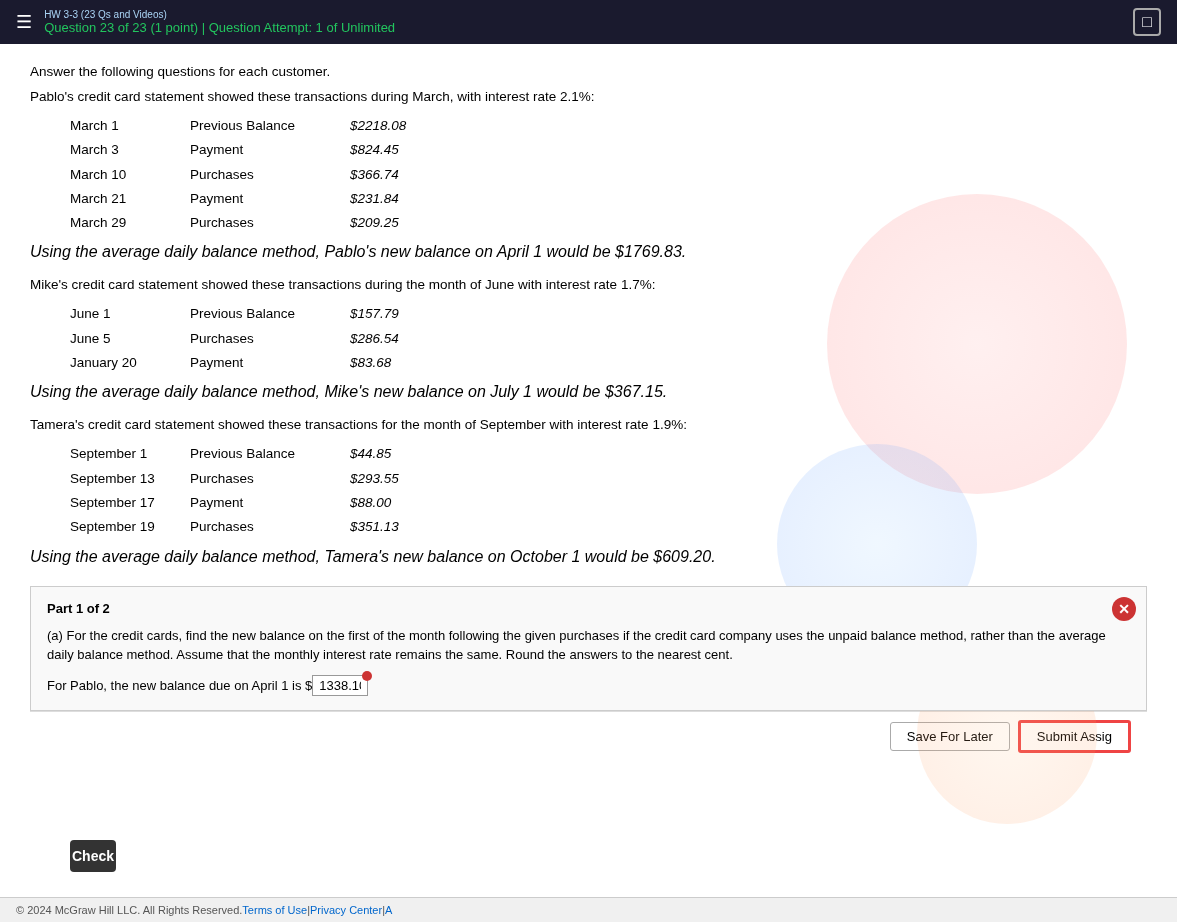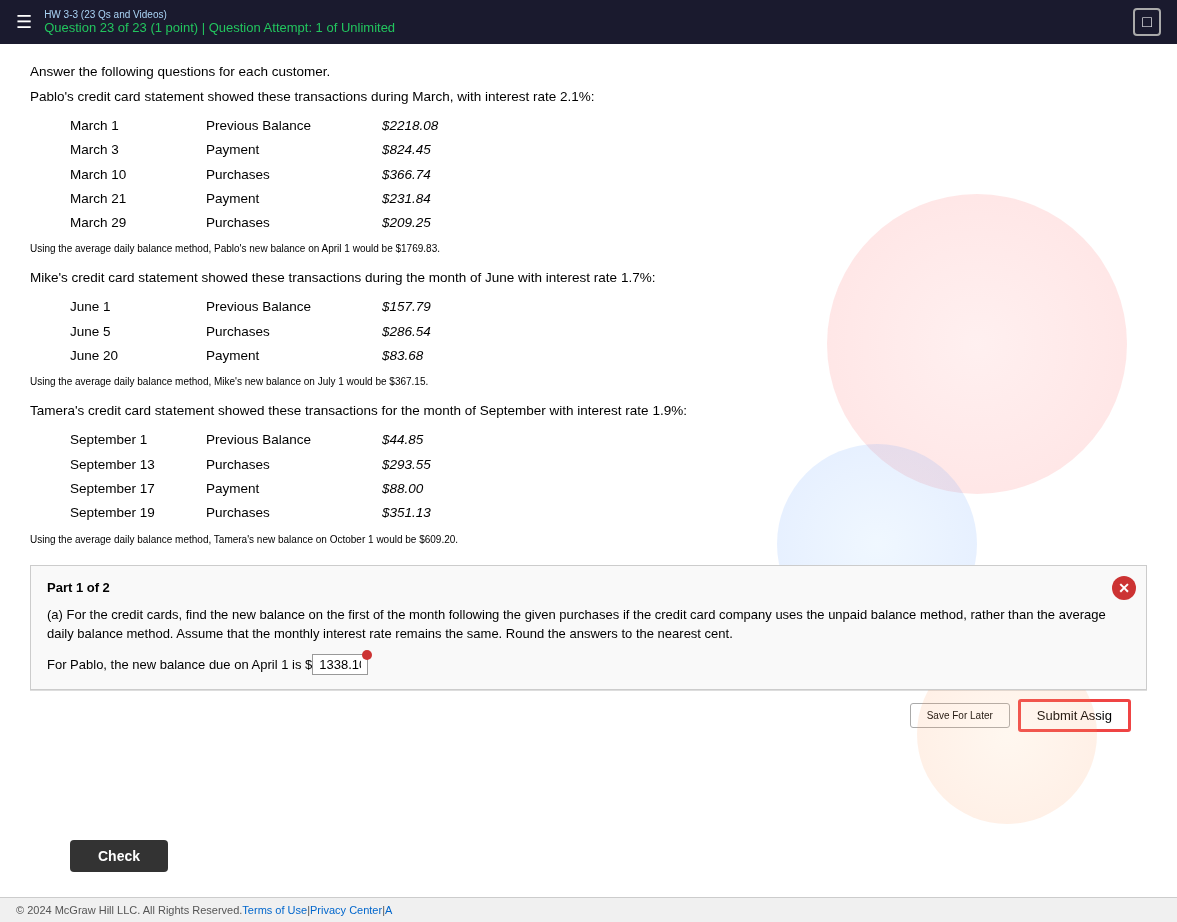--- a/index.html
+++ b/index.html
@@ -72,39 +72,40 @@
     }
     p.intro {
       margin-bottom: 10px;
       font-size: 13.5px;
     }
     .transaction-table {
       margin: 8px 0 8px 40px;
     }
     .transaction-table .row {
       display: flex;
-      gap: 16px;
+      gap: 0;
       line-height: 1.8;
     }
     .transaction-table .col-date {
       width: 120px;
       font-size: 13.5px;
     }
     .transaction-table .col-type {
       width: 160px;
       font-size: 13.5px;
     }
     .transaction-table .col-amount {
       width: 100px;
       font-size: 13.5px;
       font-style: italic;
     }
     .summary-line {
-      font-size: 10px;
+      font-size: 16px;
       margin: 8px 0 16px 0;
+      font-style: italic;
     }
     .part-box {
       border: 1px solid #ccc;
       background: #f9f9f9;
       padding: 14px 16px;
       margin-top: 20px;
       position: relative;
     }
     .part-box .close-btn {
       position: absolute;
@@ -163,40 +164,40 @@
       align-items: center;
       padding: 8px 16px;
       gap: 8px;
       background: white;
       border-top: 1px solid #ddd;
     }
     .btn-save {
       background: white;
       border: 1px solid #aaa;
       padding: 6px 16px;
-      font-size: 10px;
+      font-size: 13px;
       cursor: pointer;
       border-radius: 3px;
     }
     .btn-submit {
       background: white;
       border: 3px solid #ef4444;
       padding: 6px 16px;
       font-size: 13px;
       cursor: pointer;
       border-radius: 3px;
     }
     .check-btn {
       position: fixed;
       bottom: 50px;
       left: 70px;
       background: #333;
       color: white;
       border: none;
-      padding: 8px 28px;
+      padding: 8px 2px;
       font-size: 14px;
       font-weight: bold;
       border-radius: 4px;
       cursor: pointer;
     }
     .footer-bar {
       background: #f0f0f0;
       border-top: 1px solid #ccc;
       padding: 6px 16px;
       font-size: 11px;
@@ -271,21 +272,21 @@
       <span class="col-date">June 1</span>
       <span class="col-type">Previous Balance</span>
       <span class="col-amount">$157.79</span>
     </div>
     <div class="row">
       <span class="col-date">June 5</span>
       <span class="col-type">Purchases</span>
       <span class="col-amount">$286.54</span>
     </div>
     <div class="row">
-      <span class="col-date">June 20</span>
+      <span class="col-date">January 20</span>
       <span class="col-type">Payment</span>
       <span class="col-amount">$83.68</span>
     </div>
   </div>
 
   <p class="summary-line">Using the average daily balance method, Mike's new balance on July 1 would be $367.15.</p>
 
   <p class="intro">Tamera's credit card statement showed these transactions for the month of September with interest rate 1.9%:</p>
 
   <div class="transaction-table">

